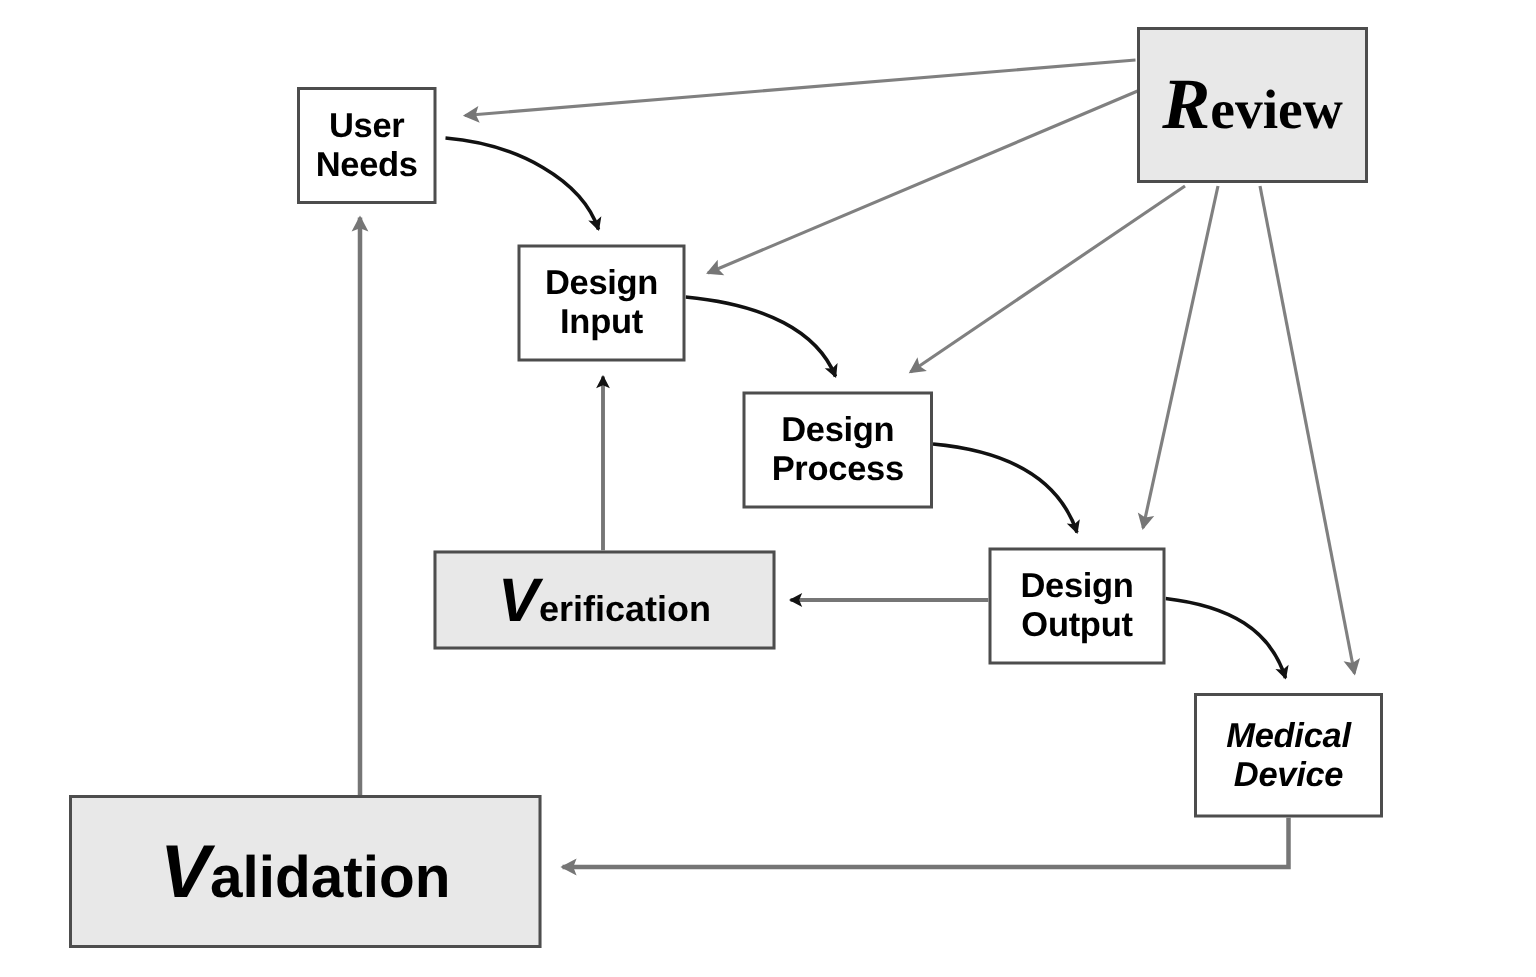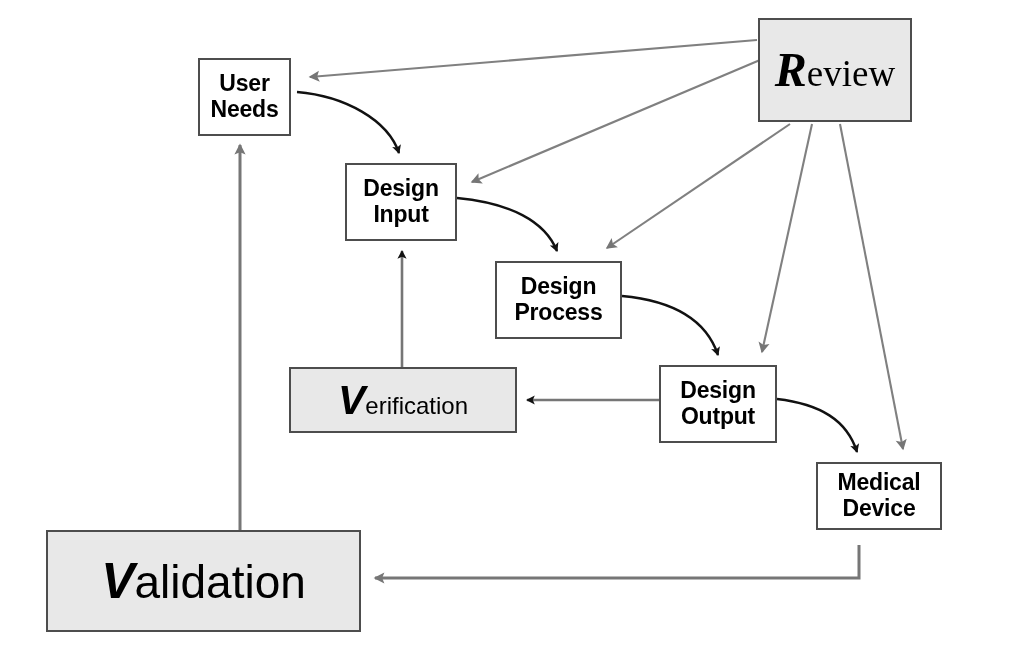--- a/index.html
+++ b/index.html
@@ -56,32 +56,32 @@
     align-items: baseline;
     justify-content: center;
     white-space: nowrap;
   }
   .dropcap .cap {
     font-weight: bold;
     font-style: italic;
     line-height: 1;
   }
   .dropcap .rest {
-    font-weight: normal;
+    font-weight: bold;
     font-style: normal;
     line-height: 1;
   }
   
   #node-review .dropcap .cap { font-size: 48px; font-family: "Liberation Serif", serif; }
   #node-review .dropcap .rest { font-size: 37px; font-family: "Liberation Serif", serif; }
   
   #node-verification .dropcap .cap { font-size: 41px; font-family: "Liberation Sans", sans-serif; }
   #node-verification .dropcap .rest { font-size: 24px; font-family: "Liberation Sans", sans-serif; }
   #node-validation .dropcap .cap { font-size: 50px; font-family: "Liberation Sans", sans-serif; }
-  #node-validation .dropcap .rest { font-size: 46px; font-family: "Liberation Sans", sans-serif; }
+  #node-validation .dropcap .rest { font-size: 39px; font-family: "Liberation Sans", sans-serif; }
 </style>
 </head>
 <body>
 
 <div id="canvas">
 
   <svg id="wires" viewBox="0 0 1024 651" xmlns="http://www.w3.org/2000/svg">
     <defs>
       <marker id="ah-black" markerWidth="11" markerHeight="11" refX="8.4" refY="5.2" orient="auto" markerUnits="userSpaceOnUse">
         <path d="M0.6,0.6 L9.4,5.2 L0.6,9.8 L2.6,5.2 Z" fill="#121212"></path>
@@ -130,21 +130,21 @@
   <div class="node plain" id="node-design-process" style="left:495px; top:261px; width:127px; height:78px;">
     <span class="label">Design
 Process</span>
   </div>
 
   <div class="node plain" id="node-design-output" style="left:659px; top:365px; width:118px; height:78px;">
     <span class="label">Design
 Output</span>
   </div>
 
-  <div class="node plain" id="node-medical-device" style="left:816px; top:462px; width:126px; height:68px;">
+  <div class="node plain" id="node-medical-device" style="left:796px; top:462px; width:126px; height:83px;font-style:italic;">
     <span class="label">Medical
 Device</span>
   </div>
 
   <div class="node shaded" id="node-review" style="left:758px; top:18px; width:154px; height:104px;">
     <span class="dropcap">
       <span class="cap">R</span>
         <span class="rest">eview</span>
     </span>
   </div>

